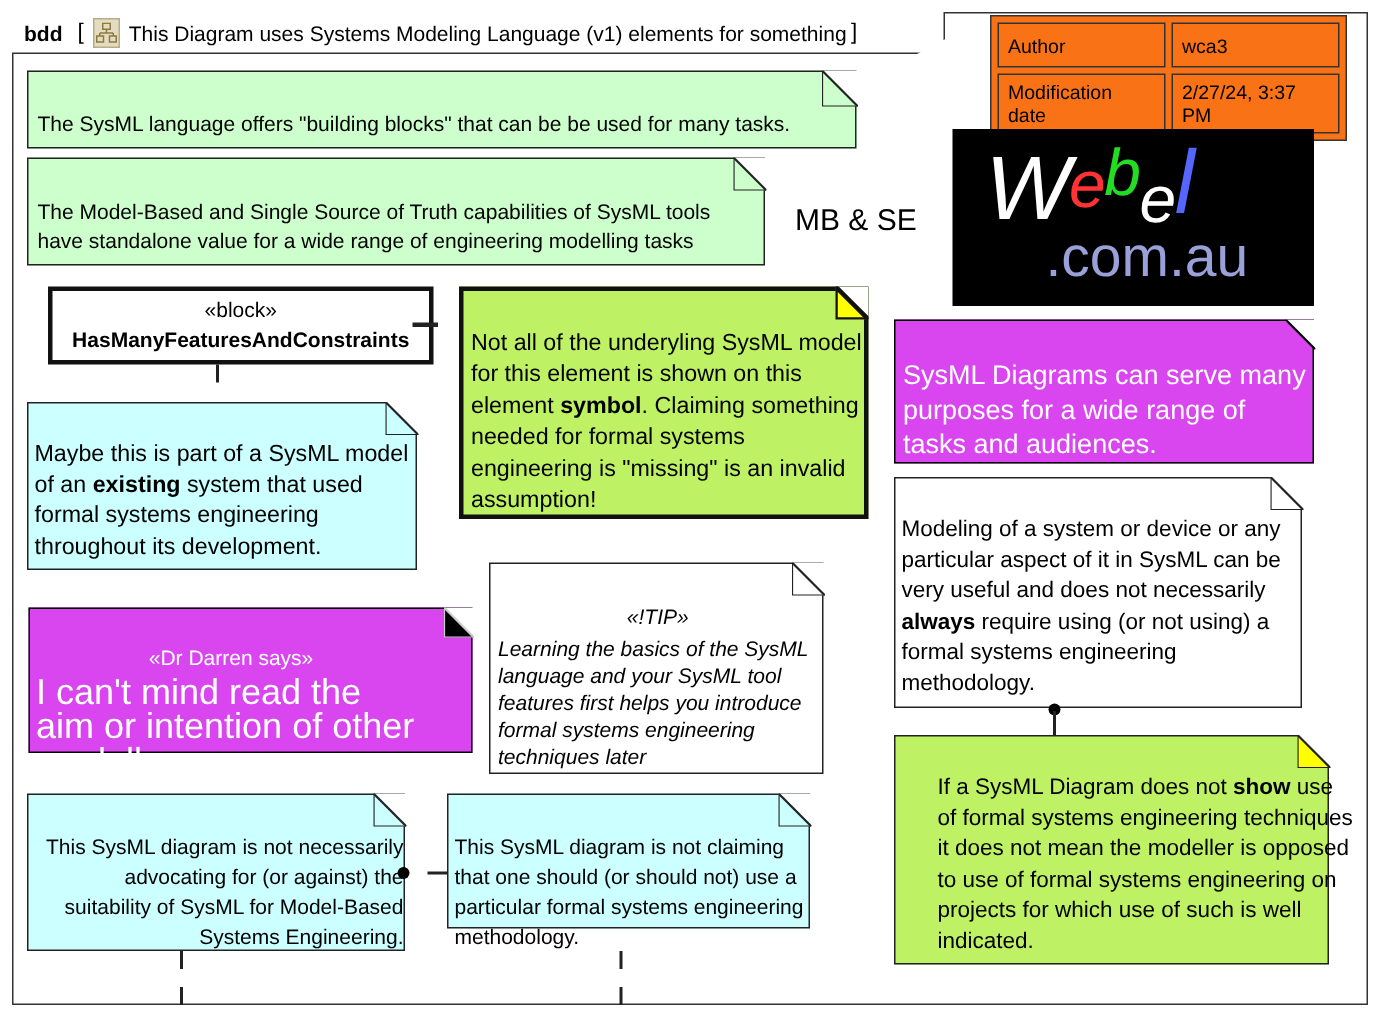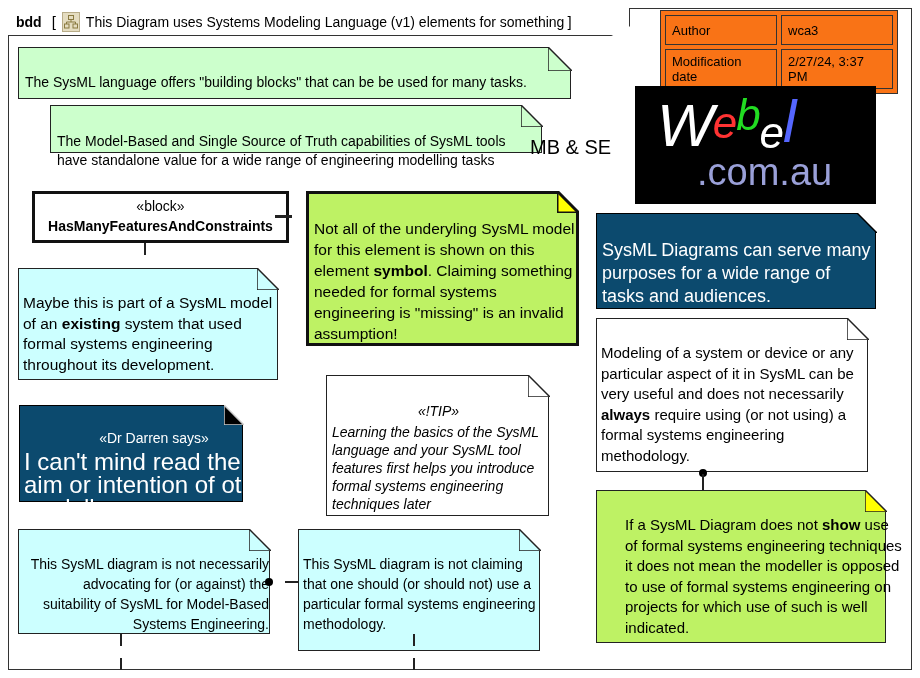--- a/index.html
+++ b/index.html
@@ -17,21 +17,21 @@
   .frame-tab .bracket { font-size:15px; }
   .diag-icon svg { position:absolute; left:1px; top:2px; }
 
   .abs { position:absolute; box-sizing:border-box; }
   .note { position:absolute; box-sizing:border-box; border:1.5px solid #222; }
   .note-text { font-size:14.5px; line-height:20px; }
 
   .green { background:#ccffcc; }
   .cyan { background:#ccffff; }
   .yellow { background:#bef264; }
-  .black { background:#0c4a6e; color:#fff; }
+  .black { background:#d946ef; color:#fff; }
   .white { background:#fff; }
 
   .dogear { position:absolute; top:-1.5px; right:-1.5px; }
 
   table.meta { position:absolute; left:660px; top:10px; border:1.5px solid #333; border-collapse:separate;
                border-spacing:4px; background:#f97316; font-size:13px; }
   table.meta td { border:1.5px solid #333; padding:4px 6px; height:20px; }
 
   .logo { position:absolute; left:635px; top:86px; width:241px; height:118px; background:#000; }
   .logo .webel { position:absolute; left:22px; top:8px; font-size:60px; font-style:italic; letter-spacing:-1px; line-height:64px; }
@@ -81,21 +81,21 @@
 
 <div class="note green" style="left:18px;top:47px;width:553px;height:52px;">
   <svg class="dogear" width="24" height="24" viewBox="0 0 24 24">
       <polygon points="0,0 24,24 24,0" fill="#fff"></polygon>
       <polyline points="0,0 0,24 24,24" fill="#ccffcc" stroke="#222" stroke-width="1.5"></polyline>
       <line x1="0" y1="0" x2="24" y2="24" stroke="#222" stroke-width="1.5"></line>
     </svg>
   <div class="note-text" style="position:absolute;left:6px;top:24px;font-size:14px;">The SysML language offers "building blocks" that can be be used for many tasks.</div>
 </div>
 
-<div class="note green" style="left:18px;top:105px;width:492px;height:48px;margin-left:32px;">
+<div class="note green" style="left:18px;top:105px;width:492px;height:72px;">
   <svg class="dogear" width="22" height="22" viewBox="0 0 22 22">
       <polygon points="0,0 22,22 22,0" fill="#fff"></polygon>
       <polyline points="0,0 0,22 22,22" fill="#ccffcc" stroke="#222" stroke-width="1.5"></polyline>
       <line x1="0" y1="0" x2="22" y2="22" stroke="#222" stroke-width="1.5"></line>
     </svg>
   <div style="position:absolute;left:6px;top:26px;font-size:14px;line-height:19px;">
     <div>The Model-Based and Single Source of Truth capabilities of SysML tools</div>
     <div>have standalone value for a wide range of engineering modelling tasks</div>
   </div>
 </div>
@@ -148,21 +148,21 @@
 
 <div class="note yellow" style="left:596px;top:490px;width:290px;height:153px;">
   <svg class="dogear" width="22" height="22" viewBox="0 0 22 22">
       <polygon points="0,0 22,22 22,0" fill="#fff"></polygon>
       <polyline points="0,0 0,22 22,22" fill="#ffff00" stroke="#222" stroke-width="1.5"></polyline>
       <line x1="0" y1="0" x2="22" y2="22" stroke="#222" stroke-width="1.5"></line>
     </svg>
   <div style="position:absolute;left:4px;top:24px;width:280px;font-size:15px;line-height:20.5px;margin-left:24px;"><span>If a SysML Diagram does not </span><b>show</b><span> use of formal systems engineering techniques it does not mean the modeller is opposed to use of formal systems engineering on projects for which use of such is well indicated.</span></div>
 </div>
 
-<div class="note black" style="left:19px;top:405px;width:224px;height:97px;border-color:#000;">
+<div class="note black" style="left:19px;top:405px;width:296px;height:97px;border-color:#000;">
   <svg class="dogear" width="20" height="20" viewBox="0 0 20 20">
       <polygon points="0,0 20,20 20,0" fill="#fff"></polygon>
       <polyline points="0,0 0,20 20,20" fill="#000" stroke="#ccc" stroke-width="1.5"></polyline>
       <line x1="0" y1="0" x2="20" y2="20" stroke="#ccc" stroke-width="1.5"></line>
     </svg>
   <div style="position:absolute;left:0;top:24px;width:268px;text-align:center;font-size:14px;">«Dr Darren says»</div>
   <div style="position:absolute;left:4px;top:44px;width:262px;font-size:24px;line-height:23px;">I can't mind read the aim or intention of other modellers</div>
 </div>
 
 <div class="note white" style="left:326px;top:375px;width:223px;height:141px;">
@@ -181,21 +181,21 @@
       <polyline points="0,0 0,22 22,22" fill="#ccffff" stroke="#222" stroke-width="1.5"></polyline>
       <line x1="0" y1="0" x2="22" y2="22" stroke="#222" stroke-width="1.5"></line>
     </svg>
   <div style="position:absolute;left:4px;top:24px;width:246px;font-size:14px;line-height:20px;">This SysML diagram is not necessarily advocating for (or against) the suitability of SysML for Model-Based Systems Engineering.</div>
 </div>
 <div class="dot" style="left:265px;top:578px;"></div>
 <div class="line" style="left:285px;top:581px;width:13px;height:1.5px;"></div>
 <div class="line" style="left:120px;top:634px;width:1.5px;height:12px;"></div>
 <div class="line" style="left:120px;top:658px;width:1.5px;height:12px;"></div>
 
-<div class="note cyan" style="left:298px;top:529px;width:242px;height:122px;">
+<div class="note cyan" style="left:298px;top:529px;width:242px;height:90px;">
   <svg class="dogear" width="22" height="22" viewBox="0 0 22 22">
       <polygon points="0,0 22,22 22,0" fill="#fff"></polygon>
       <polyline points="0,0 0,22 22,22" fill="#ccffff" stroke="#222" stroke-width="1.5"></polyline>
       <line x1="0" y1="0" x2="22" y2="22" stroke="#222" stroke-width="1.5"></line>
     </svg>
   <div style="position:absolute;left:4px;top:24px;width:236px;font-size:14px;line-height:20px;">This SysML diagram is not claiming that one should (or should not) use a particular formal systems engineering methodology.</div>
 </div>
 <div class="line" style="left:413px;top:634px;width:1.5px;height:12px;"></div>
 <div class="line" style="left:413px;top:658px;width:1.5px;height:12px;"></div>
 

